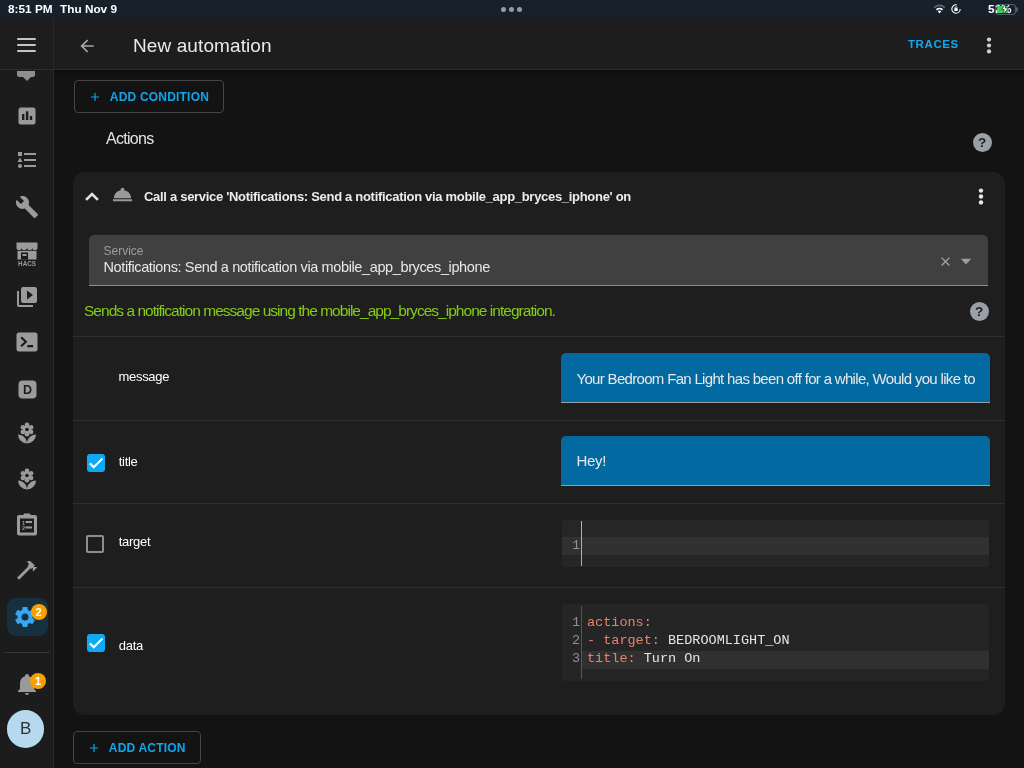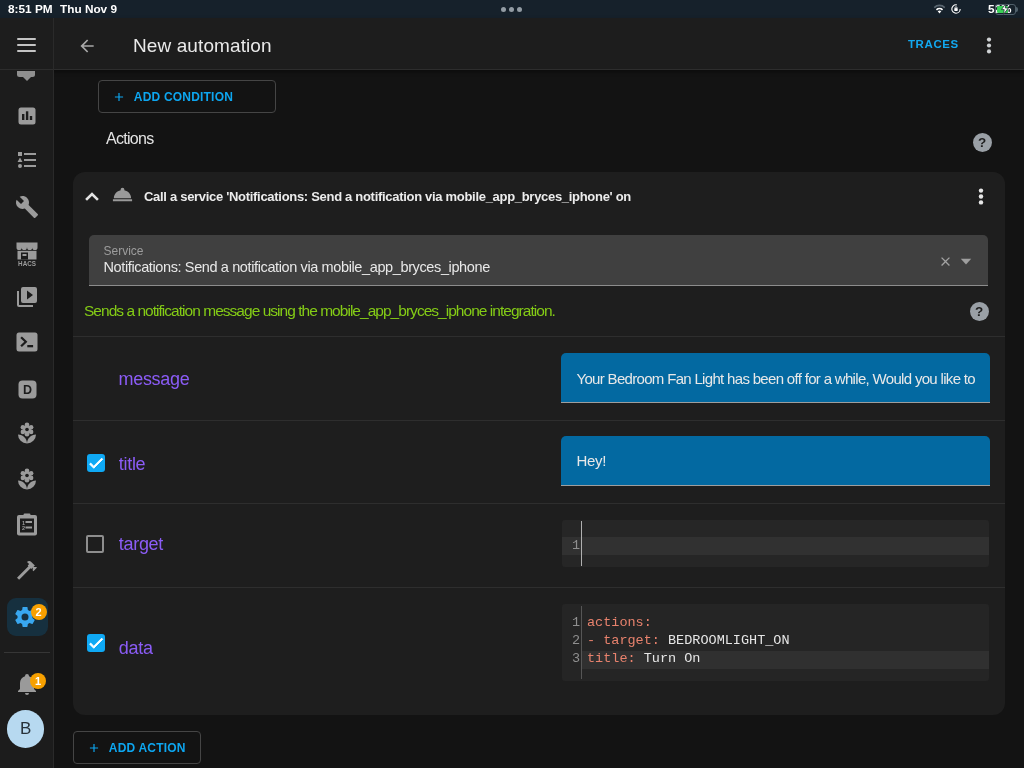--- a/index.html
+++ b/index.html
@@ -14,21 +14,21 @@
   #sidebar { left:0; top:70px; width:53px; height:698px; background:#1c1c1c; }
   #vdiv { left:53px; top:18px; width:1px; height:750px; background:#2a2a2a; }
   .hbar { position:absolute; left:17px; width:18.5px; height:2.6px; background:#c4c4c4; border-radius:1px; }
   #title { left:133px; top:33.5px; font-size:19px; letter-spacing:0.1px; color:#e9e9e9; line-height:23px; }
   #traces { left:908px; top:38px; font-size:11.5px; font-weight:700; letter-spacing:0.6px; color:#12a8f0; }
   
   .obtn { white-space:nowrap; border:1px solid #454545; border-radius:4px; color:#0da6f0; font-size:12px; font-weight:700; letter-spacing:0.2px; display:flex; align-items:center; }
   
   #card { left:73px; top:172px; width:932px; height:543px; background:#1e1e1e; border-radius:12px; }
   .sep { position:absolute; left:0; width:932px; height:1px; background:#2e2e2e; }
-  .rowlabel { font-size:18px; color:#8b5cf6; letter-spacing:-0.3px; }
+  .rowlabel { font-size:13px; color:#ffffff; letter-spacing:-0.3px; }
   .tf { position:absolute; background:#0369a1; border-radius:5px 5px 0 0; border-bottom:1px solid #9e9e9e; color:#e8e8e8; }
   .cbox { position:absolute; width:18px; height:18px; border-radius:3px; }
   .cbox.on { background:#0fa9f5; }
   .cbox.off { border:2px solid #8e8e8e; border-radius:2px; background:transparent; }
   
   .editor { position:absolute; background:#262626; border-radius:3px; font-family:"Liberation Mono", monospace; font-size:13.5px; }
   .lnum { position:absolute; color:#8f8f8f; text-align:right; width:18px; font-family:"Liberation Mono", monospace; font-size:13.5px; }
   .key { color:#e8826d; }
   .cline { white-space:pre; color:#e6e6e6; }
   
@@ -178,21 +178,21 @@
   <div class="abs" style="left:4px; top:652px; width:46px; height:1px; background:#363636;"></div>
   
   <svg class="abs" style="left:15px; top:671.5px;" width="24" height="24" viewBox="0 0 24 24">
     <path d="M21,19V20H3V19L5,17V11C5,7.9 7.03,5.17 10,4.29C10,4.19 10,4.1 10,4A2,2 0 0,1 12,2A2,2 0 0,1 14,4C14,4.1 14,4.19 14,4.29C16.97,5.17 19,7.9 19,11V17L21,19M14,21A2,2 0 0,1 12,23A2,2 0 0,1 10,21" fill="#9a9a9a"></path>
   </svg>
   <div class="abs" style="left:30px; top:672.5px; width:16px; height:16px; border-radius:50%; background:#f7a000; color:#fff; font-size:11px; font-weight:700; text-align:center; line-height:16px;">1</div>
   
   <div class="abs" style="left:7.2px; top:710.4px; width:37.2px; height:37.2px; border-radius:50%; background:#b7d9f0; color:#28323a; font-size:17px; text-align:center; line-height:37.2px;">B</div>
 </div>
 
-<div class="abs obtn" style="left:74px; top:80px; width:178px; height:33px;margin-left:24px;">
+<div class="abs obtn" style="left:74px; top:80px; width:150px; height:33px;">
   <svg style="margin-left:12.8px;" width="14" height="14" viewBox="0 0 24 24">
       <path d="M19,13H13V19H11V13H5V11H11V5H13V11H19V13Z" fill="#0da6f0"></path>
     </svg>
   <span style="margin-left:8px;">ADD CONDITION</span>
 </div>
 <div class="abs" style="left:74px; top:130px; font-size:16px; color:#e4e4e4; letter-spacing:-0.7px;margin-left:32px;">Actions</div>
 <div class="qmark" style="left:972.5px; top:132.5px;">?</div>
 
 <div class="abs" id="card">
 

